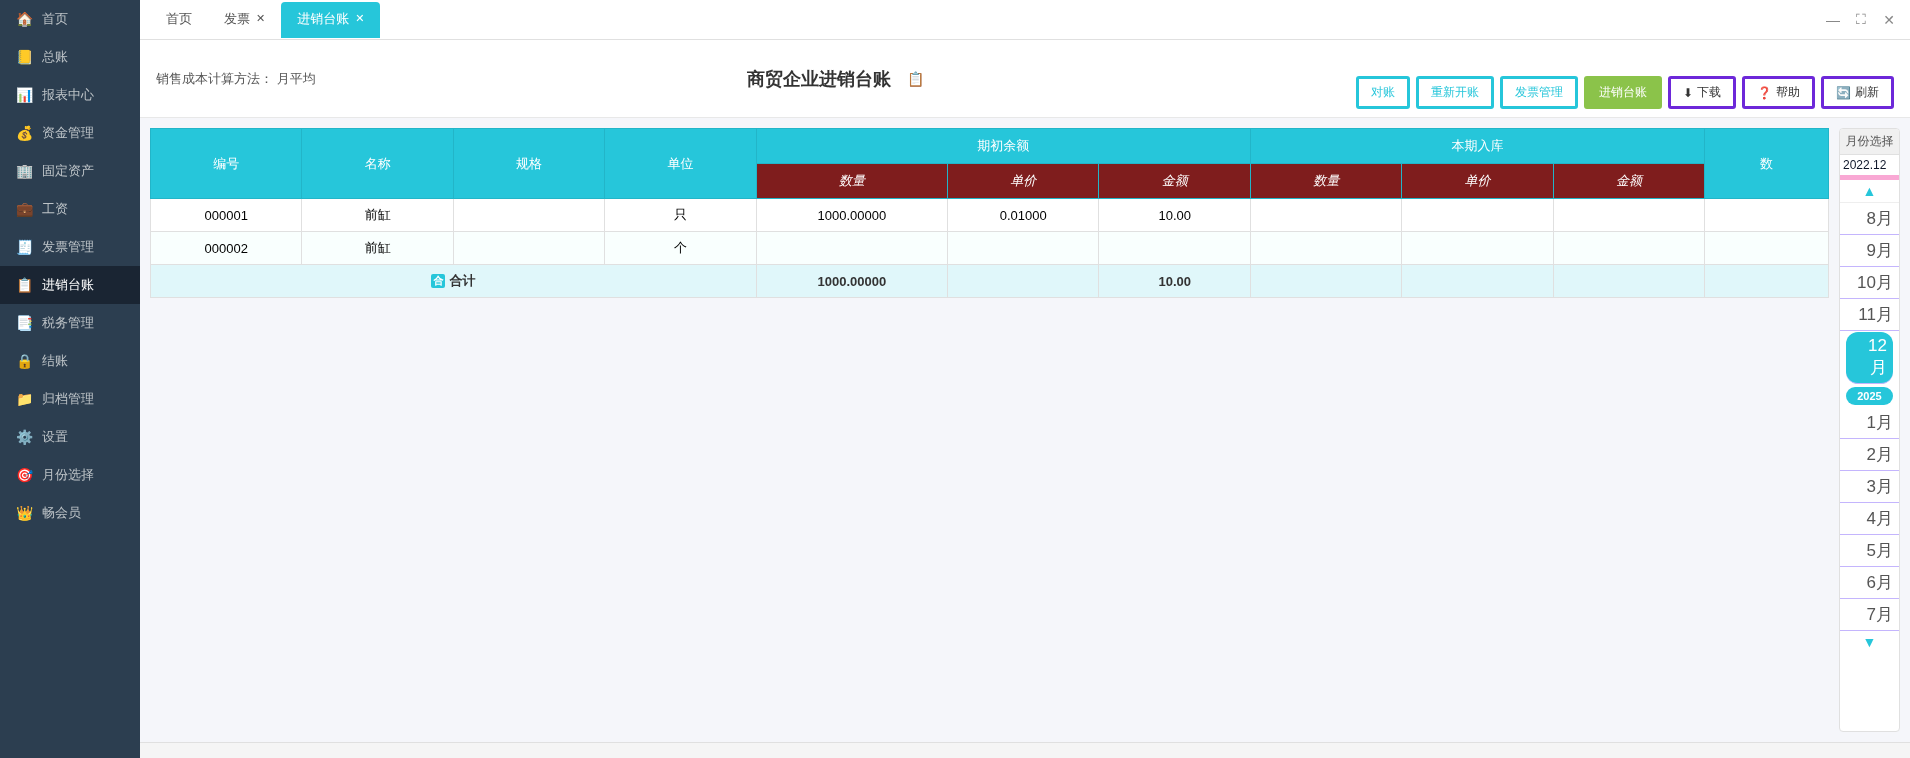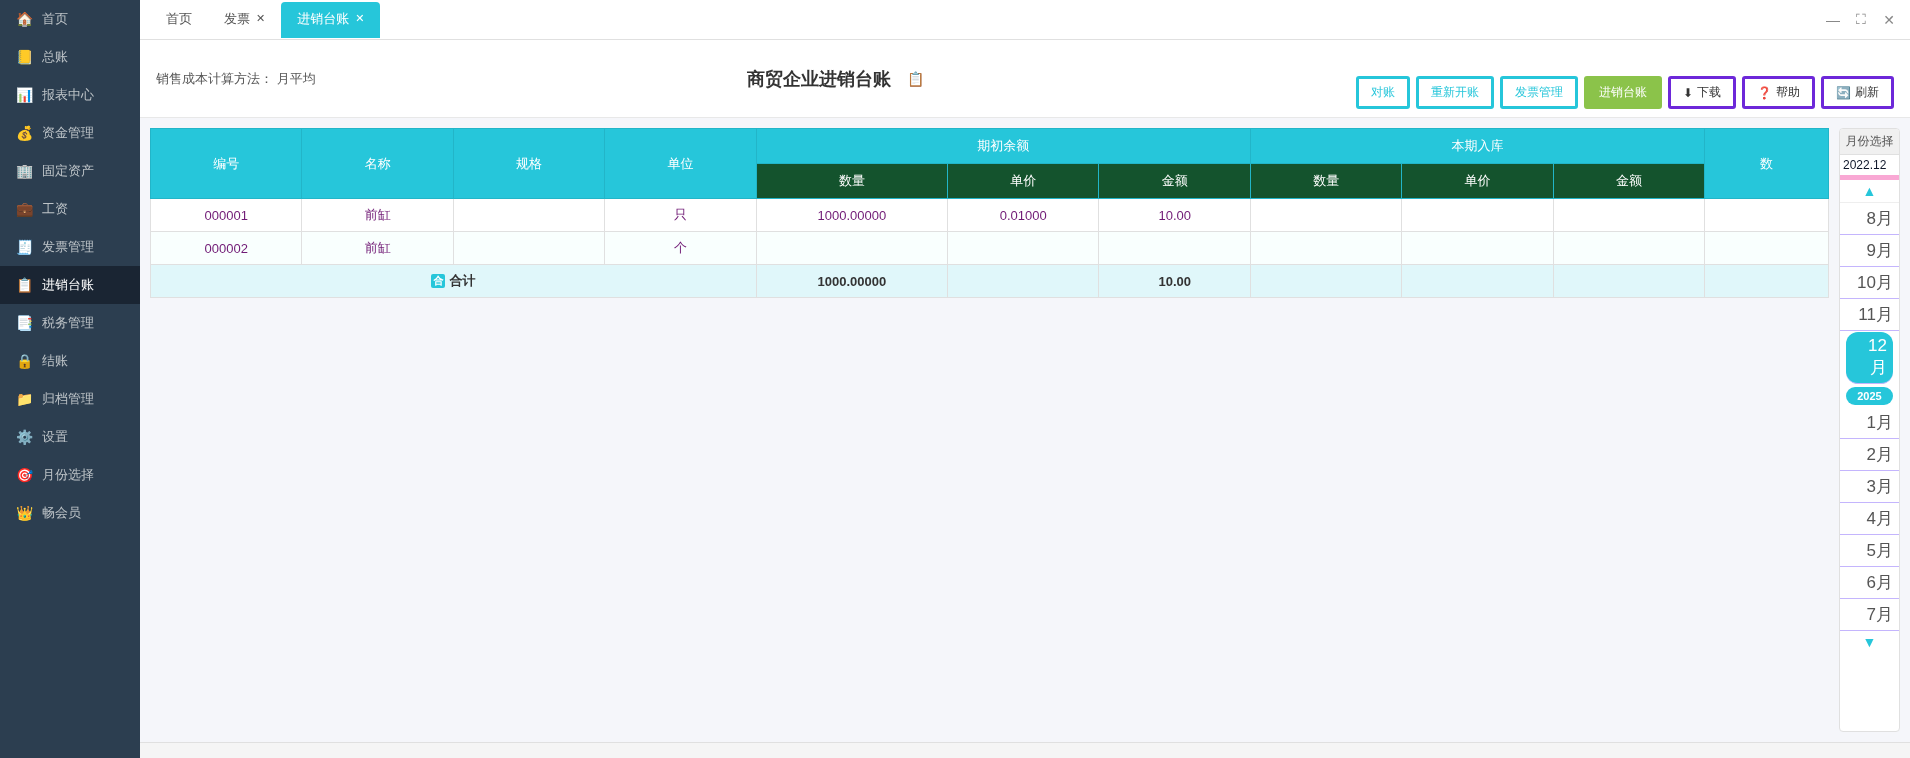--- a/index.html
+++ b/index.html
@@ -173,28 +173,29 @@
       background: #26c6da;
       color: #fff;
       padding: 8px 22px;
       text-align: center;
       font-weight: normal;
       font-size: 13px;
       border: 1px solid #22b5c8;
       white-space: nowrap;
     }
     thead tr.sub-header th {
-      background: #14532d;
+      background: #7f1d1d;
+      font-style: italic;
     }
     tbody tr td {
       padding: 7px 10px;
       text-align: center;
       border: 1px solid #e0e0e0;
       font-size: 13px;
-      color: #701a75;
+      color: #000000;
       background: #fff;
     }
     tbody tr:nth-child(even) td { background: #f9fffe; }
     tbody tr.total-row td {
       background: #e0f7fa;
       font-weight: bold;
       color: #333;
     }
     .total-label {
       display: flex;

